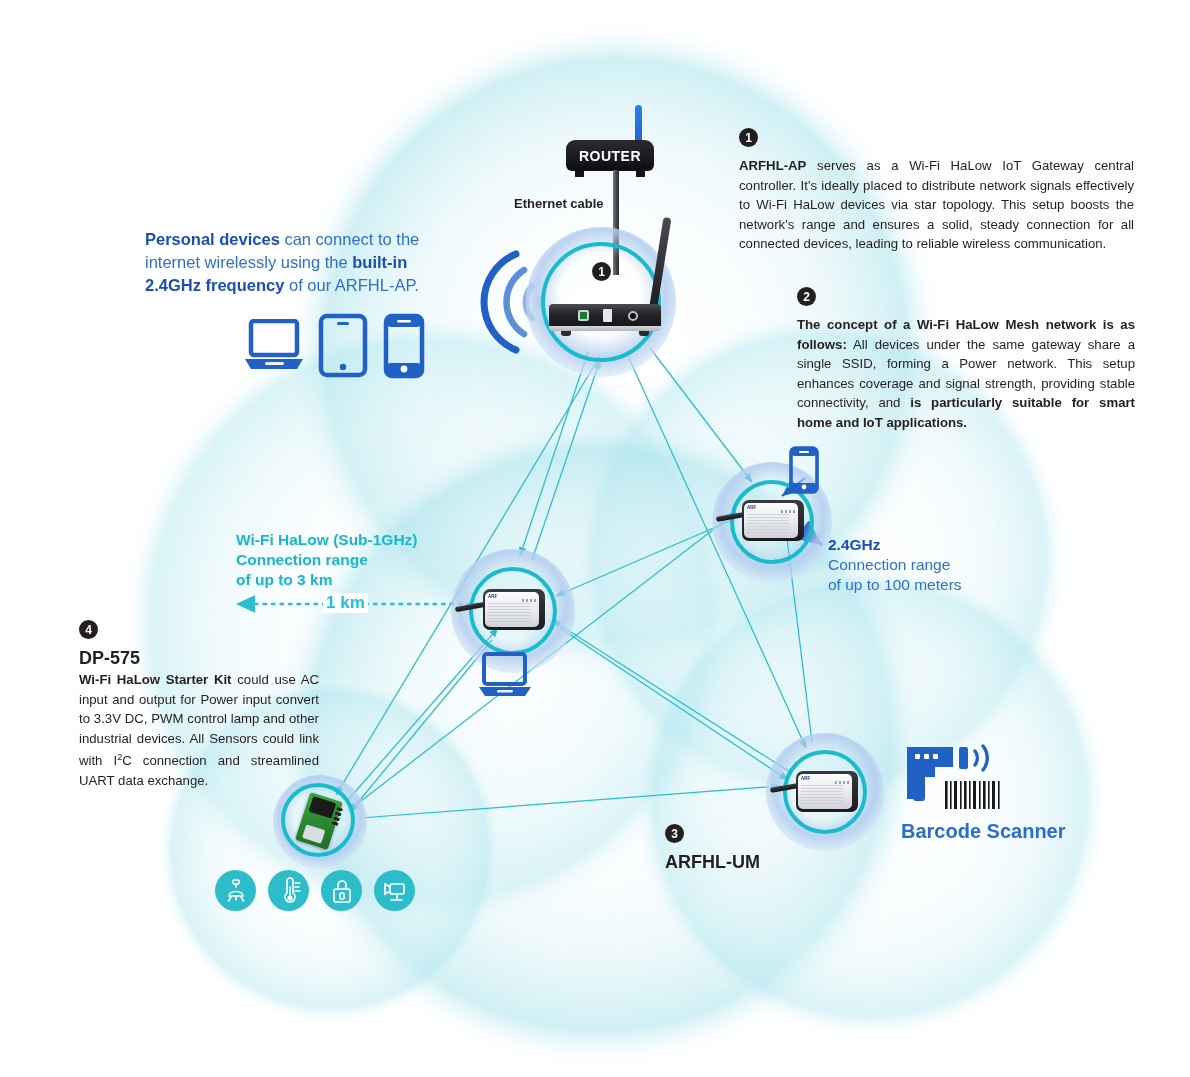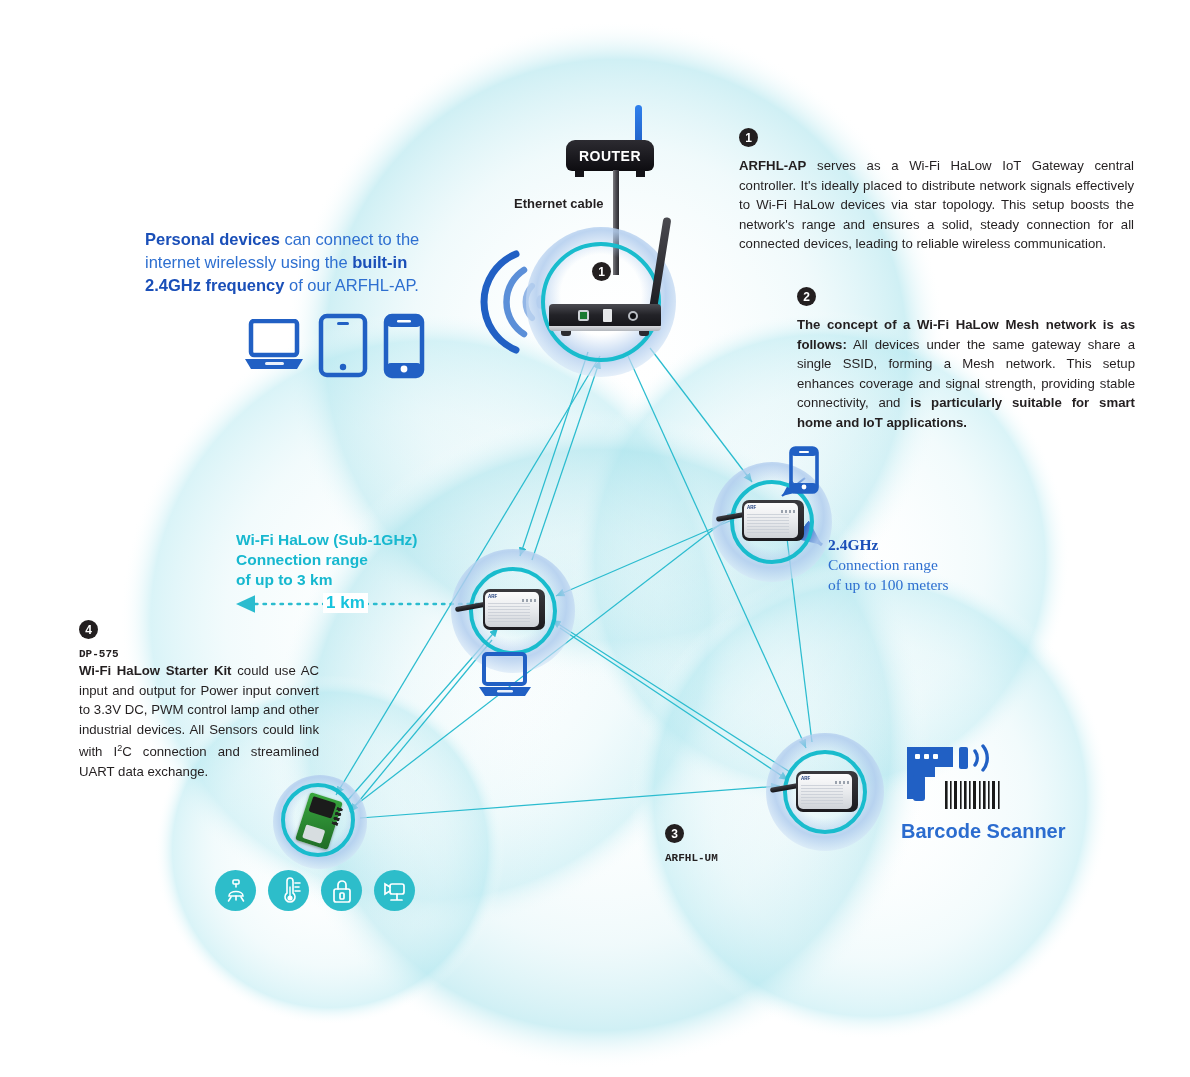--- a/index.html
+++ b/index.html
@@ -29,35 +29,35 @@
     line-height:1;
   }
 
   
   .callout { width:395px; }
   .callout p {
     font-size:13.2px; line-height:19.5px; color:#231f20;
     text-align:justify; text-justify:inter-word;
   }
   .callout .hdr { font-weight:bold; }
-  .callout .sub-title { font-size:11px; font-weight:bold; color:#231f20; margin-bottom:1px;font-family:Liberation Mono, monospace; }
+  .callout .sub-title { font-size:18px; font-weight:bold; color:#231f20; margin-bottom:1px; }
 
   
   .blue-text {
     font-size:16.5px; line-height:23px; color:#2e6fd0; width:290px;
   }
   .blue-text b { color:#1a4fb8; font-weight:bold; }
 
   
   .teal-label {
     color:#17b8cf; font-weight:bold; font-size:15.5px; line-height:20px; text-align:left;
   }
   .teal-label .line1 { font-size:15.5px; }
   .blue-range {
-    color:#2e6fd0; font-size:15.5px; line-height:20px;font-family:Liberation Serif, serif;
+    color:#2e6fd0; font-size:15.5px; line-height:20px;
   }
   .blue-range .hdr { font-weight:bold; color:#1a4fb8; }
 
   .km-label { color:#17c3dd; font-weight:bold; font-size:17px; }
 
   .ethernet-label { font-size:13px; font-weight:bold; color:#231f20; }
   .barcode-label { font-size:20px; font-weight:bold; color:#2b6ccf; }
 
   
   .router-body {
@@ -285,21 +285,21 @@
   <div class="abs callout" style="left:739px; top:128px;">
     <div class="bullet">1</div>
     <p style="margin-top:9px;">
       <span class="hdr">ARFHL-AP</span><span> serves as a Wi-Fi HaLow IoT Gateway central controller. It's ideally placed to distribute network signals effectively to Wi-Fi HaLow devices via star topology. This setup boosts the network's range and ensures a solid, steady connection for all connected devices, leading to reliable wireless communication.</span>
     </p>
   </div>
 
   <div class="abs callout" style="left:797px; top:287px; width:338px;">
     <div class="bullet">2</div>
     <p style="margin-top:9px;">
-      <span class="hdr">The concept of a Wi-Fi HaLow Mesh network is as follows:</span><span> All devices under the same gateway share a single SSID, forming a Mesh network. This setup enhances coverage and signal strength, providing stable connectivity, and </span><span class="hdr">is particularly suitable for smart home and IoT applications.</span>
+      <span class="hdr">The concept of a Wi-Fi HaLow Mesh network is as follows:</span><span> All devices under the same gateway share a single SSID, forming a Power network. This setup enhances coverage and signal strength, providing stable connectivity, and </span><span class="hdr">is particularly suitable for smart home and IoT applications.</span>
     </p>
   </div>
 
   <div class="abs callout" style="left:665px; top:824px; width:462px;">
     <div class="bullet">3</div>
     <div class="sub-title" style="margin-top:9px;">ARFHL-UM</div>
   </div>
 
   <div class="abs callout" style="left:79px; top:620px; width:240px;">
     <div class="bullet">4</div>

